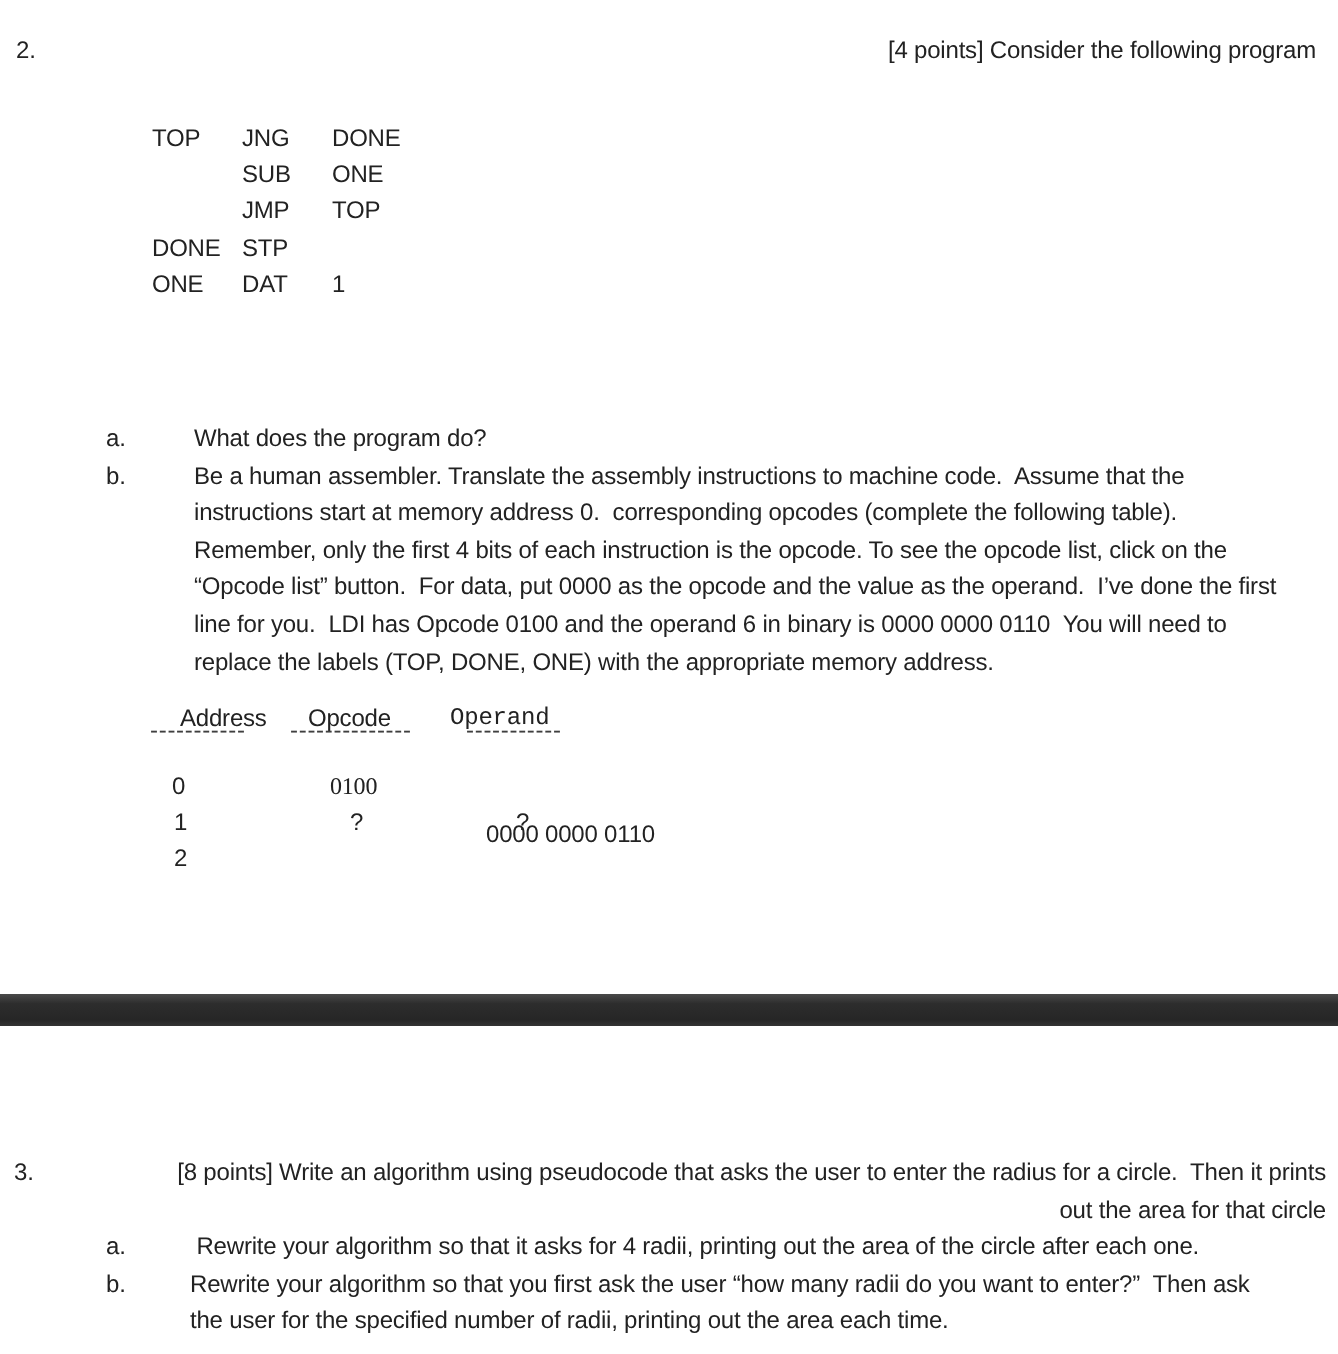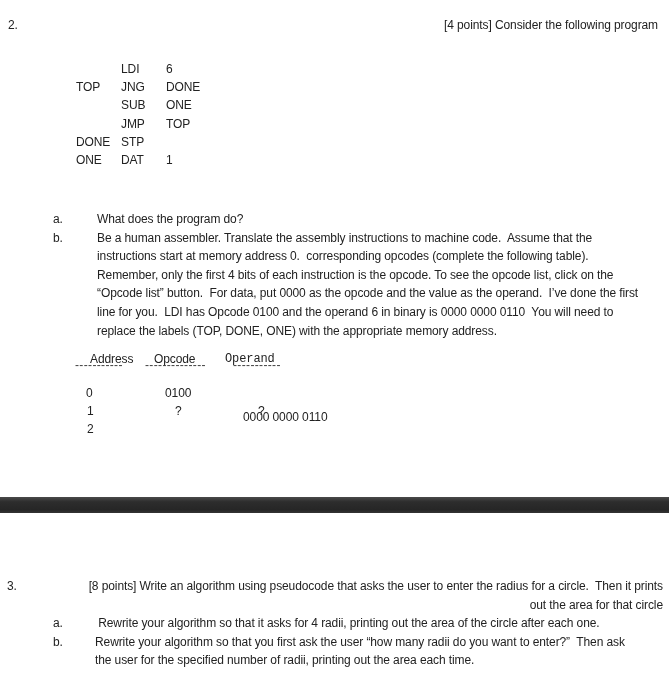--- a/index.html
+++ b/index.html
@@ -29,21 +29,21 @@
   #q2-items{position:absolute;left:53px;top:210px;width:606px;}
   .list-item{display:flex;}
   .item-marker{flex:0 0 24px;}
   .item-text{white-space:pre-wrap;flex:1;margin-left:20px;}
   
   #mc-table{position:absolute;left:0;top:352px;width:420px;height:90px;}
   .t-cell{position:absolute;white-space:pre;}
   .t-h1{left:90px;top:0;}  .t-h2{left:154px;top:0;text-align:right;}  .t-h3{left:225px;top:0;font-family:Liberation Mono, monospace;}
   .t-dash{color:#3f3f3f;letter-spacing:0.35px;}
   .t-d1{left:75px;top:6px;} .t-d2{left:145px;top:6px;} .t-d3{left:233px;top:6px;}
-  .t-a0{left:86px;top:34px;} .t-o0{left:165px;top:34px;} .t-p0{left:243px;top:34px;margin-top:24px;}
+  .t-a0{left:86px;top:34px;} .t-o0{left:165px;top:34px;font-family:Liberation Serif, serif;} .t-p0{left:243px;top:34px;margin-top:24px;}
   .t-a1{left:87px;top:52px;} .t-o1{left:175px;top:52px;} .t-p1{left:258px;top:52px;}
   .t-a2{left:87px;top:70px;}
   
   #page-break{
     position:absolute;left:0;top:497px;width:669px;height:16px;
     background:linear-gradient(180deg,#4a4a4a 0%,#2d2d2d 30%,#262626 80%,#343434 100%);
   }
   
   #q3{position:absolute;left:7px;top:577px;width:656px;line-height:18.6px;}
   #q3-items{margin-left:46px;width:600px;}
@@ -53,25 +53,20 @@
 <body>
 
 <div class="page">
 
   <div class="q-header" id="q2-header">
     <span class="q-num">2.</span>
     <span class="q-title">[4 points] Consider the following program</span>
   </div>
 
   <div id="program">
-    <div class="code-row">
-      <span class="code-label"></span>
-      <span class="code-mnemonic">LDI</span>
-      <span class="code-operand">6</span>
-    </div>
     <div class="code-row">
       <span class="code-label">TOP</span>
       <span class="code-mnemonic">JNG</span>
       <span class="code-operand">DONE</span>
     </div>
     <div class="code-row">
       <span class="code-label"></span>
       <span class="code-mnemonic">SUB</span>
       <span class="code-operand">ONE</span>
     </div>

